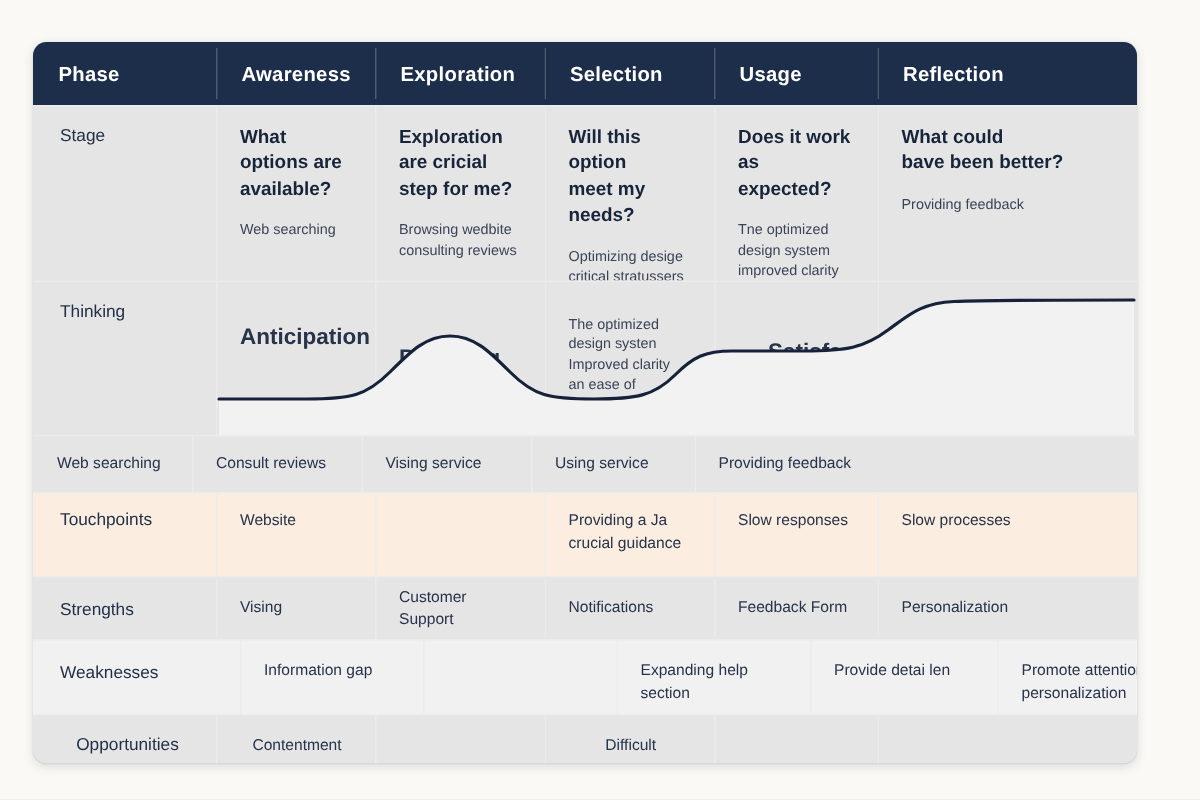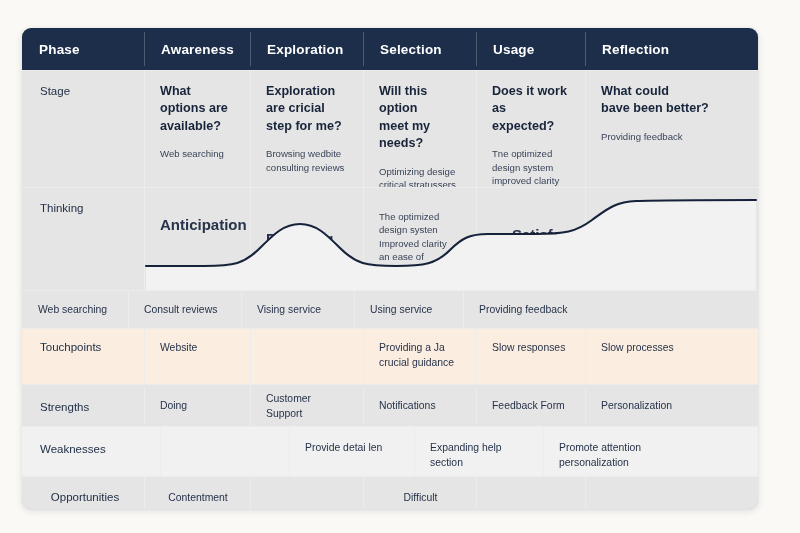--- a/index.html
+++ b/index.html
@@ -304,48 +304,51 @@
           <p class="plain">Slow responses</p>
         </div>
       <div class="cell c5">
           <p class="plain">Slow processes</p>
         </div>
     </div>
 
     <div class="row body-row r-strength">
       <div class="cell c0 rowlabel">Strengths</div>
       <div class="cell c1">
-          <p class="plain">Doing</p>
+          <p class="plain">Vising</p>
         </div>
       <div class="cell c2">
           <p class="plain">Customer Support</p>
         </div>
       <div class="cell c3">
           <p class="plain">Notifications</p>
         </div>
       <div class="cell c4">
           <p class="plain">Feedback Form</p>
         </div>
       <div class="cell c5">
           <p class="plain">Personalization</p>
         </div>
     </div>
 
     <div class="row body-row r-weak">
       <div class="cell c0 rowlabel">Weaknesses</div>
-      <div class="cell c2">
-          <p class="plain"></p>
-        </div>
-      <div class="cell c4">
-          <p class="plain">Provide detai len</p>
+      <div class="cell c1">
+          <p class="plain">Information gap</p>
+        </div>
+      <div class="cell c2">
+          <p class="plain"></p>
         </div>
       <div class="cell c3">
           <p class="plain">Expanding help
 section</p>
         </div>
+      <div class="cell c4">
+          <p class="plain">Provide detai len</p>
+        </div>
       <div class="cell c5">
           <p class="plain">Promote attention
 personalization</p>
         </div>
     </div>
 
     <div class="row body-row r-opp">
       <div class="cell c0 rowlabel">Opportunities</div>
       <div class="cell c1">
           <p class="plain">Contentment</p>

